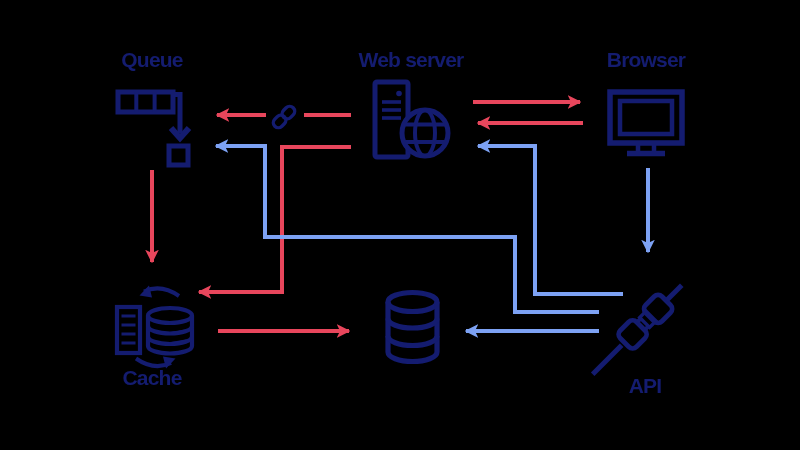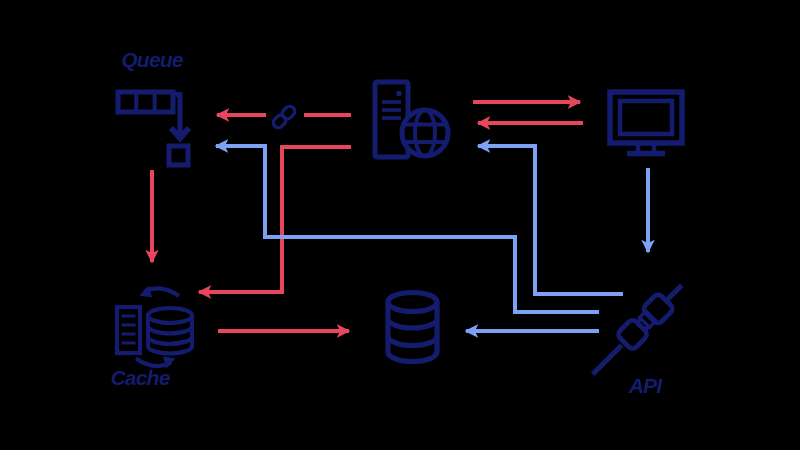--- a/index.html
+++ b/index.html
@@ -2,21 +2,21 @@
 <html style="--background: #000000; --icon-navy: #141c70; --red-arrow: #e8465c; --blue-arrow: #7da2f4;"><head>
 <meta charset="utf-8">
 <style>
   html, body { margin: 0; padding: 0; }
   body {
     width: 800px; height: 450px;
     background: var(--background, #000);
     font-family: "Liberation Sans", sans-serif;
     overflow: hidden;
   }
-  .canvas { position: relative; width: 763px; height: 450px; font-style: italic; }
+  .canvas { position: relative; width: 763px; height: 450px; }
   .canvas svg { position: absolute; left: 0; top: 0; }
   .node-label {
     position: absolute;
     transform: translateX(-50%);
     color: var(--icon-navy, #141c70);
     font-weight: 700;
     font-size: 21px;
     letter-spacing: -0.8px;
     white-space: nowrap;
   }
@@ -125,15 +125,17 @@
       <line class="stroke-navy" stroke-width="5" x1="-74" y1="0" x2="-33" y2="0"></line>
       <rect class="stroke-navy" stroke-width="4.8" x="-29" y="-11.5" width="23" height="23" rx="5.5"></rect>
       <path class="stroke-navy" stroke-width="4" d="M-6 -5.5 H0 M-6 5.5 H0"></path>
       <rect class="stroke-navy" stroke-width="3.4" x="-0.5" y="-7" width="9" height="14"></rect>
       <rect class="stroke-navy" stroke-width="4.8" x="7" y="-11.5" width="23" height="23" rx="5.5"></rect>
       <line class="stroke-navy" stroke-width="5" x1="30" y1="0" x2="52" y2="0"></line>
     </g>
   </svg>
 
   <div class="node-label" style="left:152px; top:48px">Queue</div>
-  <div class="node-label" style="left:140px; top:366px">Cache</div>
+  <div class="node-label" style="left:411px; top:48px">Web server</div>
+  <div class="node-label" style="left:646px; top:48px">Browser</div>
+  <div class="node-label" style="left:152px; top:366px">Cache</div>
   <div class="node-label" style="left:645px; top:374px">API</div>
 </div>
 
 </body></html>

